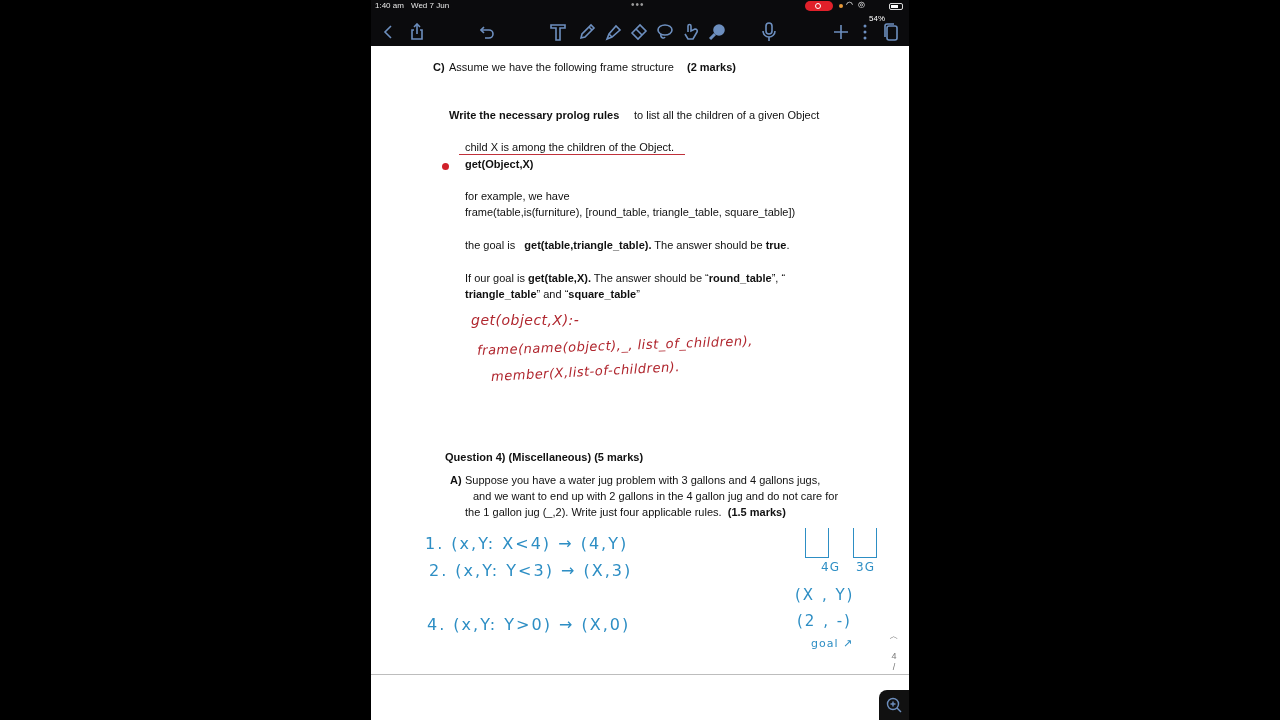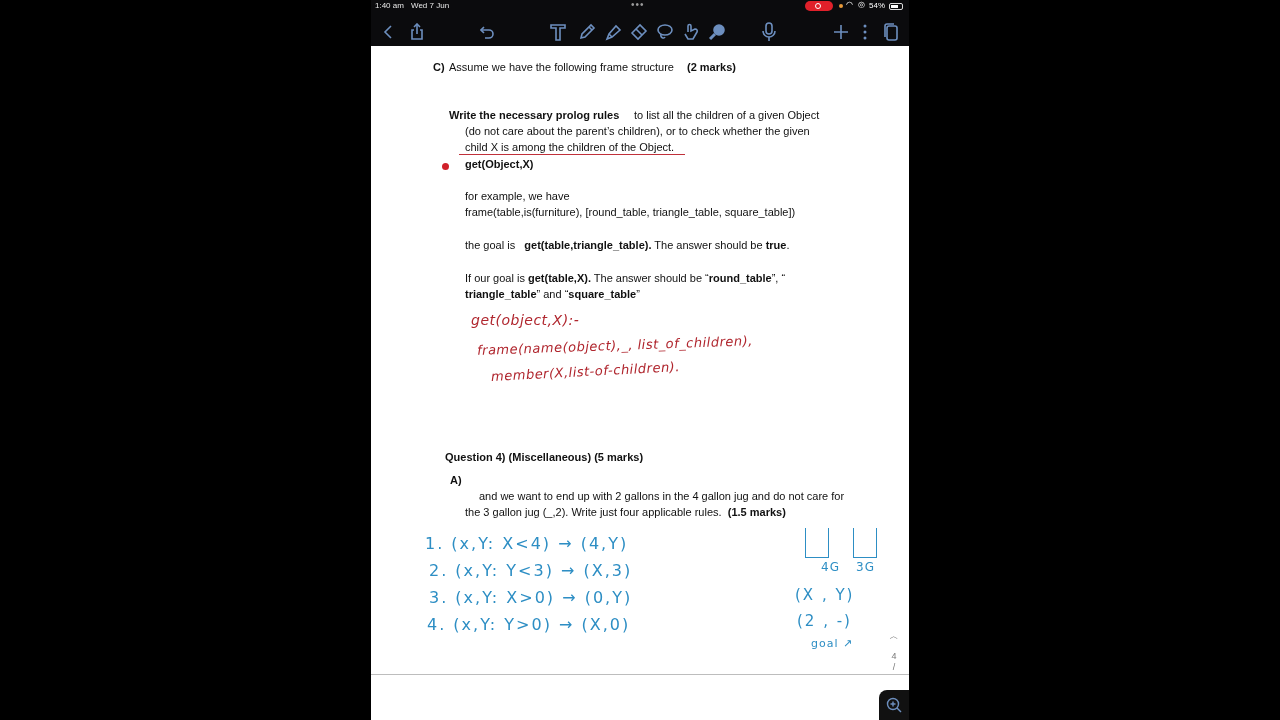--- a/index.html
+++ b/index.html
@@ -8,21 +8,21 @@
   #topbar { position:absolute; left:0; top:0; width:538px; height:46px; background:#0b0b0d; color:#fff; }
   .status { position:absolute; top:1px; font-size:8px; color:#e8e8e8; }
   #status-time { left:4px; }
   #status-date { left:40px; }
   #status-dots { left:260px; top:-1px; font-size:10px; letter-spacing:1px; color:#9a9a9a; }
   #rec-pill { position:absolute; left:434px; top:1px; width:28px; height:10px; background:#e0202a; border-radius:5px; }
   #rec-pill .rec-dot { position:absolute; left:10px; top:2px; width:6px; height:6px; border-radius:50%; border:1px solid #fff; box-sizing:border-box; }
   #orange-dot { position:absolute; left:468px; top:4px; width:4px; height:4px; border-radius:50%; background:#e89a3a; }
   #wifi { position:absolute; left:475px; top:0px; font-size:8px; color:#fff; }
   #lock-rot { position:absolute; left:487px; top:0px; font-size:8px; color:#fff; }
-  #battery-pct { position:absolute; left:498px; top:1px; font-size:8px; color:#fff;text-align:right; }
+  #battery-pct { position:absolute; left:498px; top:14px; font-size:8px; color:#fff;text-align:right; }
   #battery { position:absolute; left:518px; top:3px; width:14px; height:7px; border:1px solid #ddd; border-radius:2px; box-sizing:border-box; }
   #battery .fill { position:absolute; left:1px; top:1px; width:7px; height:3px; background:#fff; }
   .tb-icon { position:absolute; top:22px; height:20px; display:flex; align-items:center; justify-content:center; color:#6d8fbf; }
   .tb-icon svg { stroke:#6d8fbf; fill:none; stroke-width:1.6; }
   #page { position:absolute; left:0; top:46px; width:538px; height:628px; background:#fff; }
   #page-divider { position:absolute; left:0; top:674px; width:538px; height:1px; background:#bdbdbd; }
   #page2 { position:absolute; left:0; top:675px; width:538px; height:45px; background:#fff; }
   .txt { position:absolute; font-size:11px; color:#111; white-space:nowrap; line-height:16px; }
   .b { font-weight:bold; }
   .hand-red { position:absolute; color:#b0262e; font-family:"DejaVu Sans", sans-serif; font-style:italic; font-size:13px; white-space:nowrap; letter-spacing:0.5px; }
@@ -136,21 +136,20 @@
   </div>
 
   <div id="page">
 
     <span class="txt b" style="left:62px;top:13px;">C)</span>
     <span class="txt" style="left:78px;top:13px;">Assume we have the following frame structure</span>
     <span class="txt b" style="left:316px;top:13px;">(2 marks)</span>
 
     <span class="txt b" style="left:78px;top:61px;">Write the necessary prolog rules</span>
     <span class="txt" style="left:263px;top:61px;">to list all the children of a given Object</span>
-    <span class="txt" style="left:94px;top:77px;">(do not care about the parent’s children), or to check whether the given</span>
     <span class="txt" style="left:94px;top:93px;">child X is among the children of the Object.</span>
     <div style="position:absolute;left:88px;top:108px;width:226px;height:1px;background:#c0303a;"></div>
     <div style="position:absolute;left:71px;top:117px;width:7px;height:7px;border-radius:50%;background:#d0202a;"></div>
     <span class="txt b" style="left:94px;top:110px;">get(Object,X)</span>
 
     <span class="txt" style="left:94px;top:142px;">for example, we have</span>
     <span class="txt" style="left:94px;top:158px;">frame(table,is(furniture), [round_table, triangle_table, square_table])</span>
 
     <div class="txt" style="left:94px;top:191px;">
       <span>the goal is</span>&nbsp;&nbsp;&nbsp;<span class="b">get(table,triangle_table).</span> <span>The answer should be</span> <span class="b">true</span><span>.</span>
@@ -162,28 +161,28 @@
     <div class="txt" style="left:94px;top:240px;">
       <span class="b">triangle_table</span><span>” and “</span><span class="b">square_table</span><span>”</span>
     </div>
 
     <span class="hand-red" style="left:100px;top:266px;font-size:14px;">get(object,X):-</span>
     <span class="hand-red" style="left:106px;top:292px;transform:rotate(-2deg);">frame(name(object),_, list_of_children),</span>
     <span class="hand-red" style="left:120px;top:318px;transform:rotate(-3deg);">member(X,list-of-children).</span>
 
     <span class="txt b" style="left:74px;top:403px;">Question 4) (Miscellaneous) (5 marks)</span>
     <span class="txt b" style="left:79px;top:426px;">A)</span>
-    <span class="txt" style="left:108px;top:442px;">and we want to end up with 2 gallons in the 4 gallon jug and do not care for</span>
+    <span class="txt" style="left:94px;top:426px;">Suppose you have a water jug problem with 3 gallons and 4 gallons jugs,</span>
+    <span class="txt" style="left:102px;top:442px;">and we want to end up with 2 gallons in the 4 gallon jug and do not care for</span>
     <div class="txt" style="left:94px;top:458px;">
-      <span>the 3 gallon jug (_,2). Write just four applicable rules.</span>&nbsp;&nbsp;<span class="b">(1.5 marks)</span>
+      <span>the 1 gallon jug (_,2). Write just four applicable rules.</span>&nbsp;&nbsp;<span class="b">(1.5 marks)</span>
     </div>
 
     <span class="hand-blue" style="left:54px;top:488px;">1. (x,Y: X&lt;4) → (4,Y)</span>
     <span class="hand-blue" style="left:58px;top:515px;">2. (x,Y: Y&lt;3) → (X,3)</span>
-    <span class="hand-blue" style="left:58px;top:542px;">3. (x,Y: X&gt;0) → (0,Y)</span>
     <span class="hand-blue" style="left:56px;top:569px;">4. (x,Y: Y&gt;0) → (X,0)</span>
 
     <div class="jug" style="left:434px;top:482px;"></div>
     <div class="jug" style="left:482px;top:482px;"></div>
     <span class="hand-blue" style="left:433px;top:514px;font-size:12px;letter-spacing:1px;margin-left:17px;">4G</span>
     <span class="hand-blue" style="left:485px;top:514px;font-size:12px;letter-spacing:1px;">3G</span>
     <span class="hand-blue" style="left:424px;top:540px;font-size:15px;">(X , Y)</span>
     <span class="hand-blue" style="left:426px;top:566px;font-size:15px;">(2 , -)</span>
     <span class="hand-blue" style="left:440px;top:591px;font-size:11px;letter-spacing:1px;">goal ↗</span>
 

